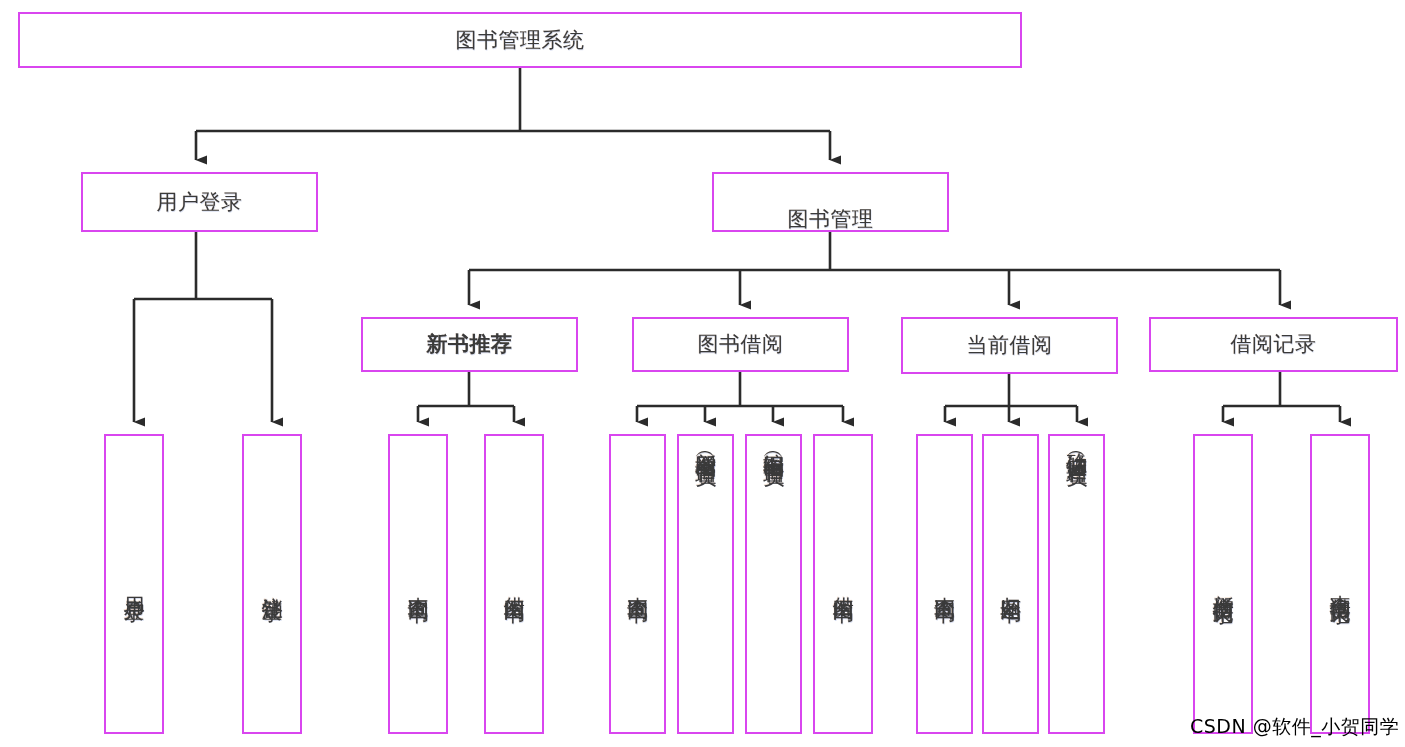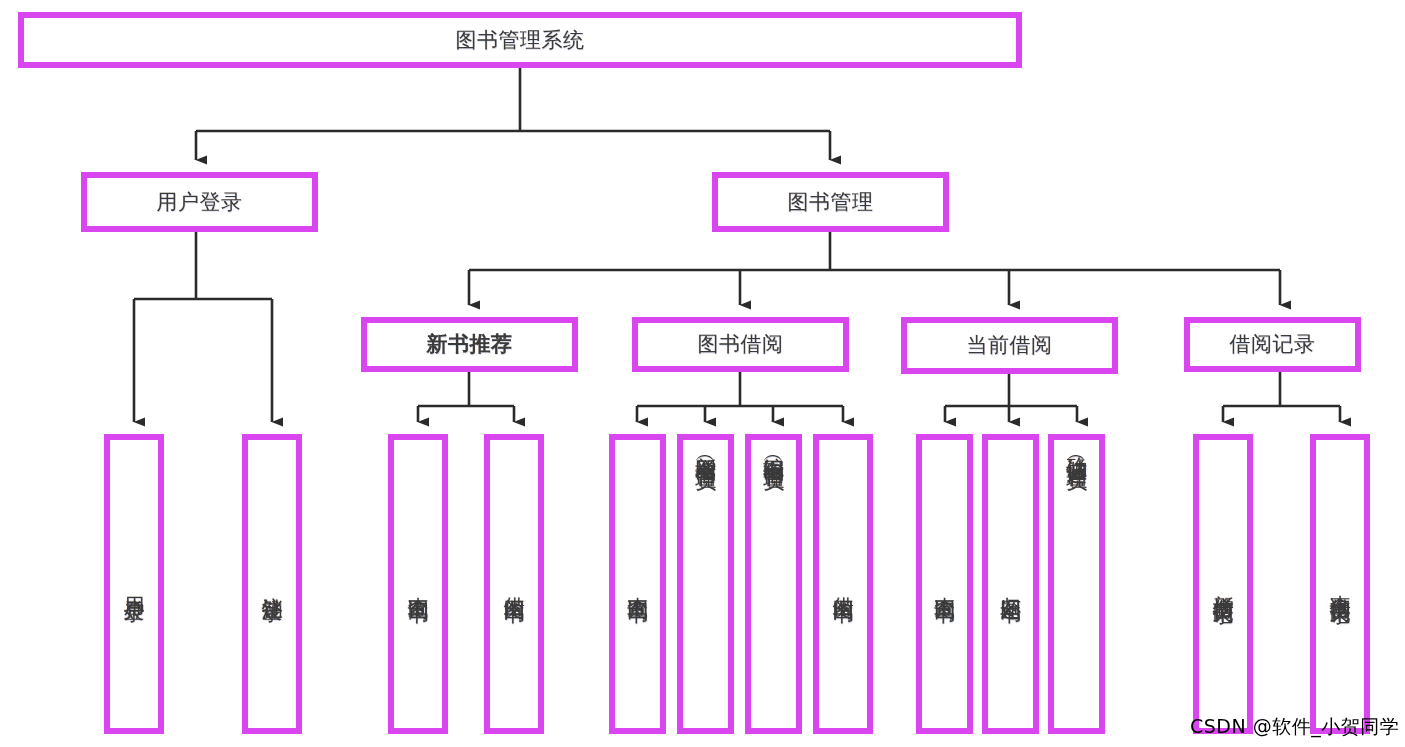--- a/index.html
+++ b/index.html
@@ -21,21 +21,21 @@
     position: absolute;
     left: 0;
     top: 0;
     width: 1405px;
     height: 747px;
   }
   .node-box {
     position: absolute;
     box-sizing: border-box;
     background: #ffffff;
-    border: 6px solid #d946ef;
+    border: 2px solid #d946ef;
     display: flex;
     align-items: center;
     justify-content: center;
     overflow: hidden;
   }
   .node-label {
     color: #3a3a3a;
     font-size: 21px;
     line-height: 1.05;
     letter-spacing: 0.5px;
@@ -122,34 +122,34 @@
     </g>
   </svg>
 
   <div class="node-box" style="left:18px;top:12px;width:1004px;height:56px;">
     <span class="node-label">图书管理系统</span>
   </div>
 
   <div class="node-box" style="left:81px;top:172px;width:237px;height:60px;">
     <span class="node-label">用户登录</span>
   </div>
-  <div class="node-box" style="left:712px;top:172px;width:237px;height:60px;">
+  <div class="node-box" style="left:712px;top:172px;width:237px;height:60px;align-items:flex-end;">
     <span class="node-label">图书管理</span>
   </div>
 
   <div class="node-box" style="left:361px;top:317px;width:217px;height:55px;font-weight:bold;">
     <span class="node-label">新书推荐</span>
   </div>
   <div class="node-box" style="left:632px;top:317px;width:217px;height:55px;font-family:Liberation Serif, serif;">
     <span class="node-label">图书借阅</span>
   </div>
   <div class="node-box" style="left:901px;top:317px;width:217px;height:57px;">
     <span class="node-label">当前借阅</span>
   </div>
-  <div class="node-box" style="left:1184px;top:317px;width:177px;height:55px;text-align:center;">
+  <div class="node-box" style="left:1149px;top:317px;width:249px;height:55px;text-align:center;">
     <span class="node-label">借阅记录</span>
   </div>
 
   <div class="node-box vertical centered" style="left:104px;top:434px;width:60px;height:300px;">
     <span class="node-label">用户登录</span>
   </div>
   <div class="node-box vertical centered" style="left:242px;top:434px;width:60px;height:300px;">
     <span class="node-label">注销登录</span>
   </div>
 

